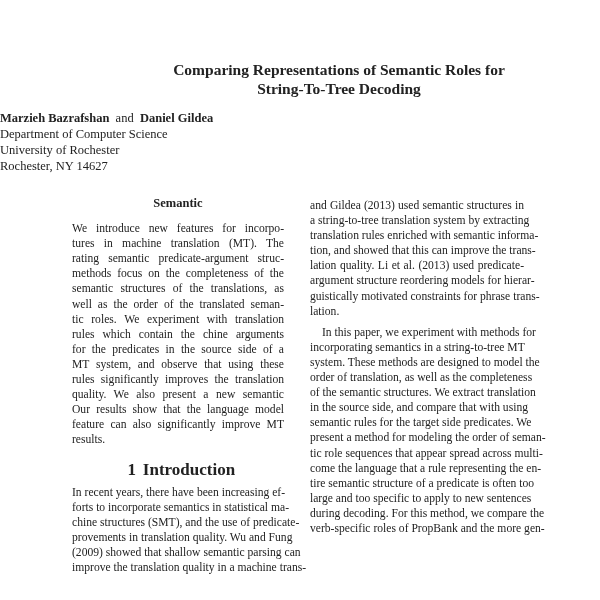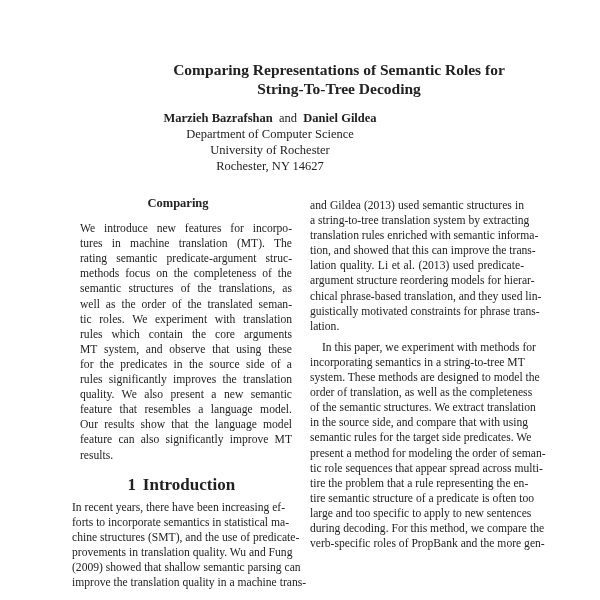--- a/index.html
+++ b/index.html
@@ -1,26 +1,26 @@
 <!DOCTYPE html>
 <html><head>
 <meta charset="utf-8">
 <style>
   html, body { margin:0; padding:0; background:#fff; }
   body { width:600px; height:600px; position:relative; overflow:hidden;
          font-family:"Liberation Serif","DejaVu Serif",serif; color:#222; }
   .title { position:absolute; left:0; width:600px; text-align:center; font-weight:bold;
            font-size:15.5px; line-height:19px; top:60px;padding-left:39px; }
-  .authors { position:absolute; left:0; width:540px; text-align:center; top:110px; font-size:12.5px; line-height:16px; }
+  .authors { position:absolute; left:0; width:540px; top:110px; font-size:12.5px; line-height:16px; }
   .authors .names b { font-weight:bold; }
   .col { position:absolute; top:196px; font-size:11.6px; line-height:15.1px; }
   .left { left:72px; width:212px; }
   .right { left:310px; width:214px; top:198px; }
   .abs-h { text-align:center; font-weight:bold; font-size:12.5px; margin-bottom:10px; }
-  .abs { margin-left:8px; width:212px; text-align:justify; hyphens:manual; }
+  .abs { margin-left:0; width:212px; text-align:justify; hyphens:manual; }
   .sec { font-weight:bold; font-size:17px; margin-top:14px; margin-bottom:8px;text-align:center; }
   .sec .num { display:inline-block; width:22px; }
   .line { display:block; text-align:justify; text-align-last:justify; white-space:nowrap; height:15.1px; }
   .line.last { text-align-last:left; }
   .gap { height:6px; }
 </style>
 </head>
 <body>
 
 <div class="title">
@@ -33,35 +33,34 @@
     <b>Marzieh Bazrafshan</b>&nbsp;
     <span>and</span>&nbsp;
     <b>Daniel Gildea</b>
   </div>
   <div>Department of Computer Science</div>
   <div>University of Rochester</div>
   <div>Rochester, NY 14627</div>
 </div>
 
 <div class="col left">
-  <div class="abs-h">Comparing</div>
+  <div class="abs-h">Semantic</div>
   <div class="abs" style="padding-left:0;">
     <span class="line">We introduce new features for incorpo-</span>
     <span class="line">tures in machine translation (MT). The</span>
     <span class="line">rating semantic predicate-argument struc-</span>
     <span class="line">methods focus on the completeness of the</span>
     <span class="line">semantic structures of the translations, as</span>
     <span class="line">well as the order of the translated seman-</span>
     <span class="line">tic roles. We experiment with translation</span>
-    <span class="line">rules which contain the core arguments</span>
+    <span class="line">rules which contain the chine arguments</span>
+    <span class="line">for the predicates in the source side of a</span>
     <span class="line">MT system, and observe that using these</span>
-    <span class="line">for the predicates in the source side of a</span>
     <span class="line">rules significantly improves the translation</span>
     <span class="line">quality. We also present a new semantic</span>
-    <span class="line">feature that resembles a language model.</span>
     <span class="line">Our results show that the language model</span>
     <span class="line">feature can also significantly improve MT</span>
     <span class="line last">results.</span>
   </div>
 
   <div class="sec">
     <span class="num">1</span><span>Introduction</span>
   </div>
 
   <div>
@@ -76,36 +75,35 @@
 </div>
 
 <div class="col right">
   <div>
     <span class="line">and Gildea (2013) used semantic structures in</span>
     <span class="line">a string-to-tree translation system by extracting</span>
     <span class="line">translation rules enriched with semantic informa-</span>
     <span class="line">tion, and showed that this can improve the trans-</span>
     <span class="line">lation quality. Li et al. (2013) used predicate-</span>
     <span class="line">argument structure reordering models for hierar-</span>
-    <span class="line">chical phrase-based translation, and they used lin-</span>
     <span class="line">guistically motivated constraints for phrase trans-</span>
     <span class="line last">lation.</span>
   </div>
   <div class="gap"></div>
   <div>
     <span class="line" style="padding-left:12px;">In this paper, we experiment with methods for</span>
     <span class="line">incorporating semantics in a string-to-tree MT</span>
     <span class="line">system. These methods are designed to model the</span>
     <span class="line">order of translation, as well as the completeness</span>
     <span class="line">of the semantic structures. We extract translation</span>
     <span class="line">in the source side, and compare that with using</span>
     <span class="line">semantic rules for the target side predicates. We</span>
     <span class="line">present a method for modeling the order of seman-</span>
     <span class="line">tic role sequences that appear spread across multi-</span>
-    <span class="line">tire the problem that a rule representing the en-</span>
+    <span class="line">come the language that a rule representing the en-</span>
     <span class="line">tire semantic structure of a predicate is often too</span>
     <span class="line">large and too specific to apply to new sentences</span>
     <span class="line">during decoding. For this method, we compare the</span>
     <span class="line">verb-specific roles of PropBank and the more gen-</span>
   </div>
   <div class="gap"></div>
 
 </div>
 
 </body></html>

